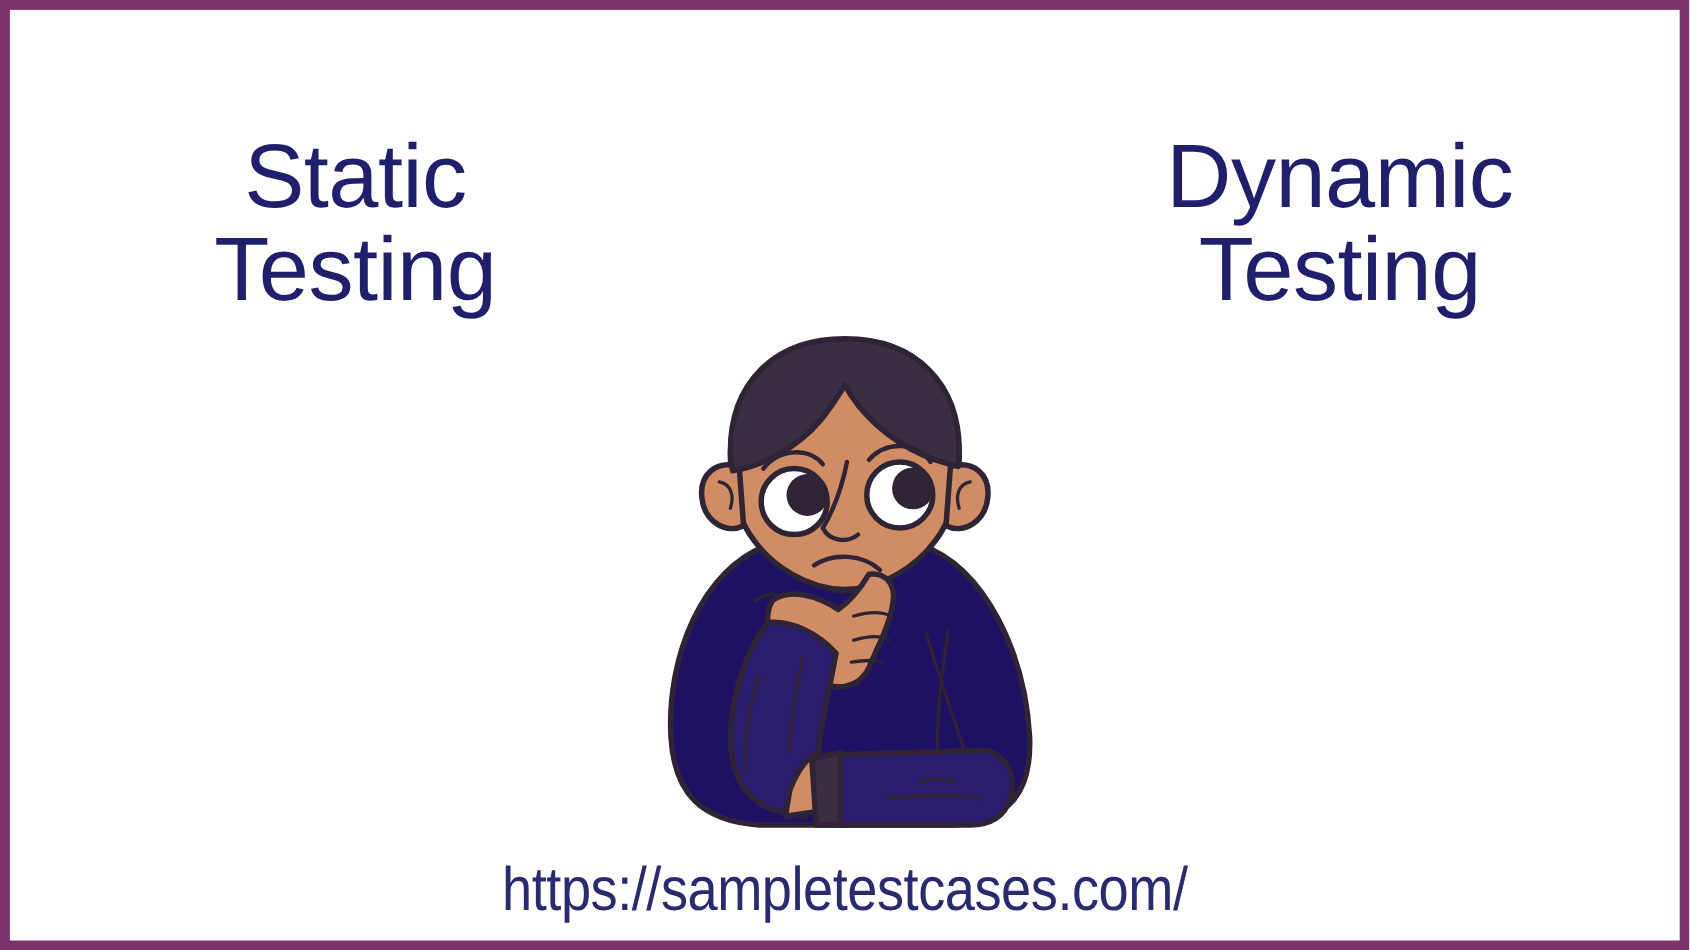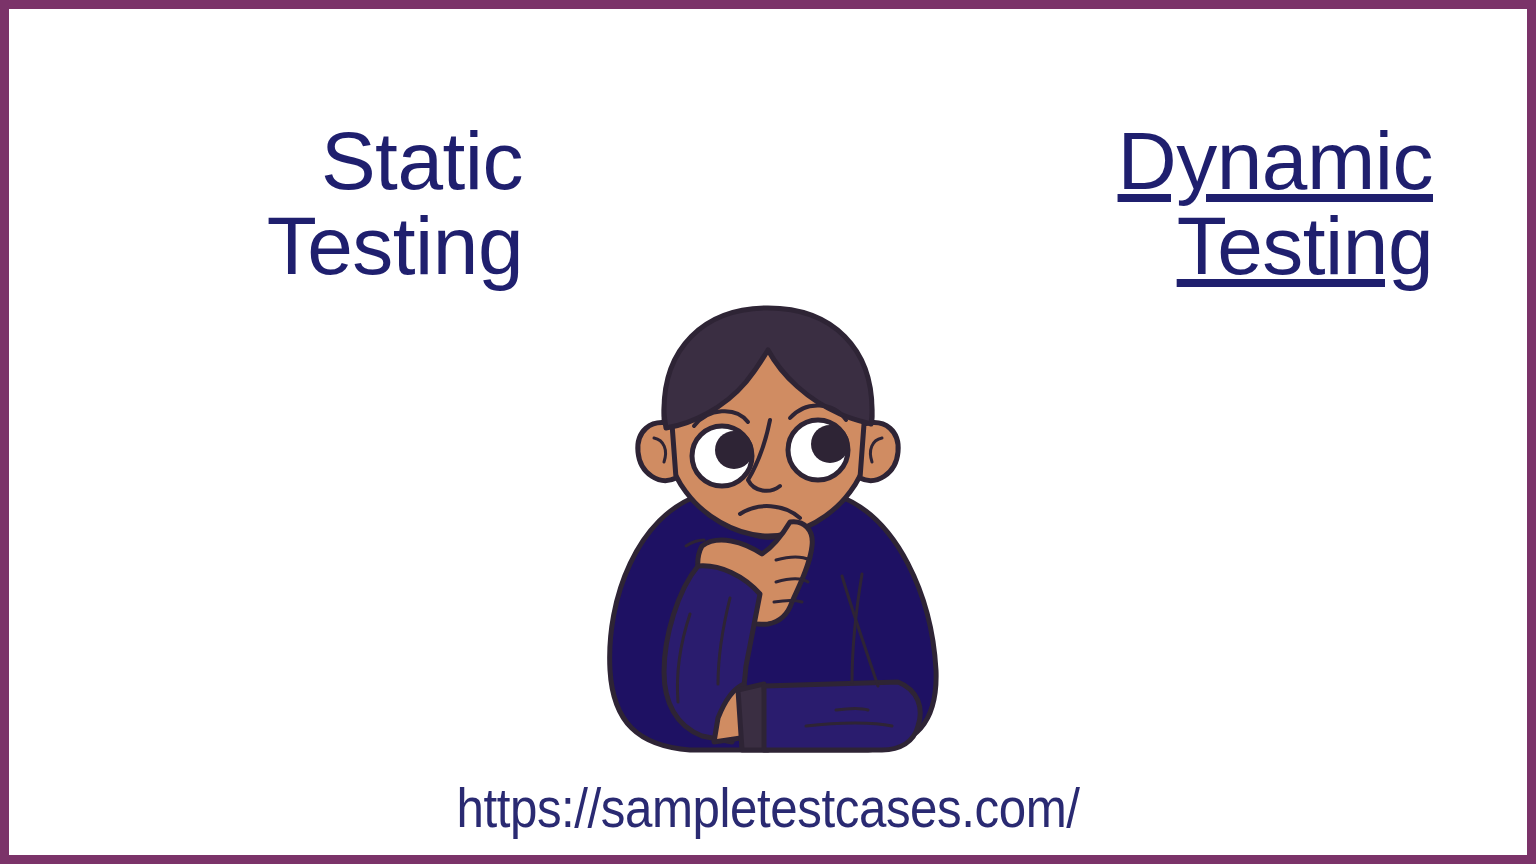--- a/index.html
+++ b/index.html
@@ -55,36 +55,35 @@
     box-sizing: border-box;
   }
 
   .headline {
     color: #1F1F6E;
     font-family: "Liberation Sans", sans-serif;
     font-weight: 400;
     font-size: 82px;
     line-height: 1.04;
     letter-spacing: -0.5px;
-    text-align: right;
+    text-align: center;
     white-space: pre-line;
   }
 
   .headline.left {
     width: 400px;
     margin-left: 58px;
   }
   .headline.middle {
     width: 260px;
     margin-top: 4px;
   }
   .headline.right {
     width: 430px;
     margin-right: 38px;
-    text-decoration: underline;
   }
 
   
   .illustration {
     position: absolute;
     left: 50%;
     transform: translateX(-50%);
     top: 298px;
     width: 400px;
     height: 470px;

